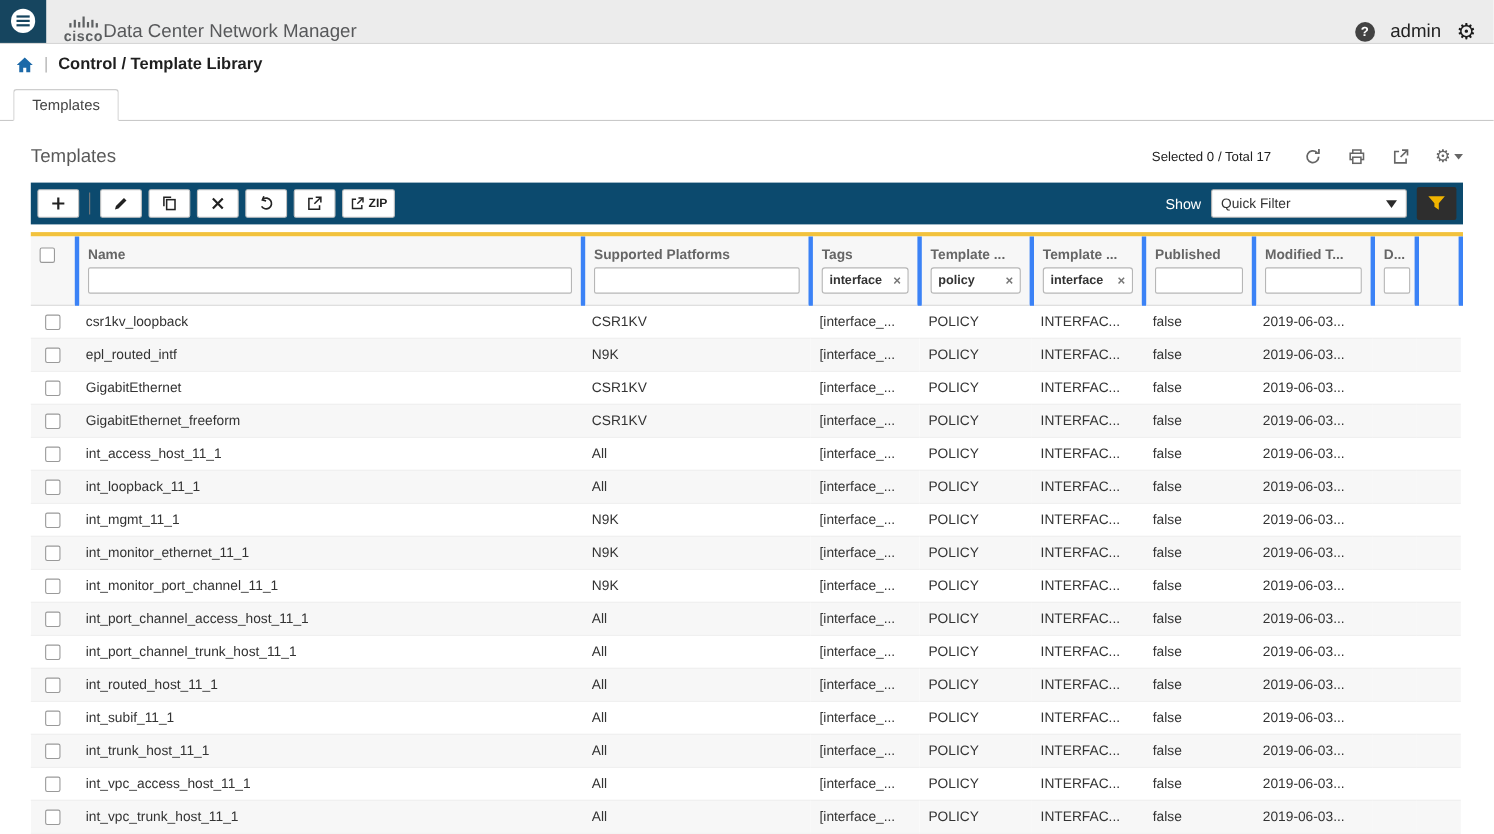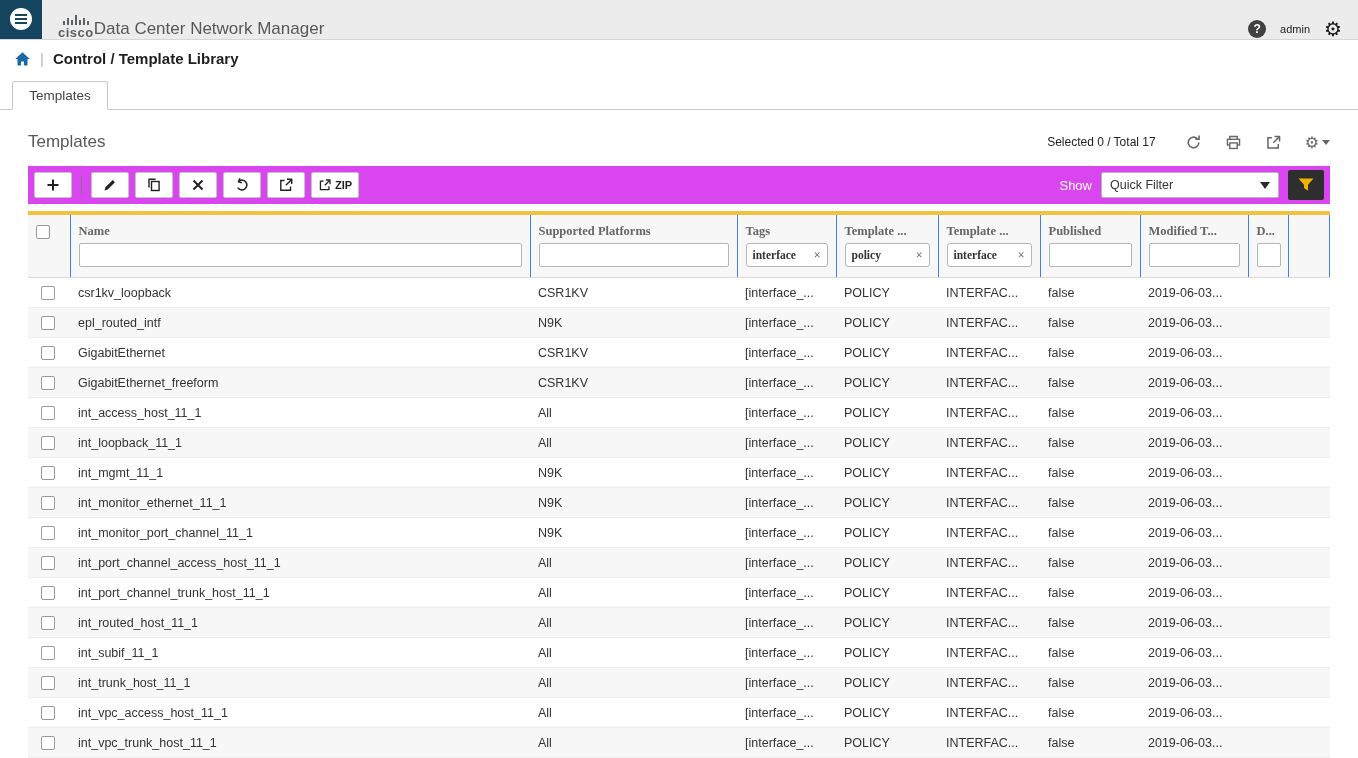--- a/index.html
+++ b/index.html
@@ -18,21 +18,21 @@
   .cisco { margin-left:16px; display:flex; flex-direction:column; align-items:center;
            color:#5e6163; line-height:1; }
   .cisco-bars { display:flex; gap:2px; align-items:flex-end; height:10px; }
   .cisco-bars i { width:2px; background:#5e6163; display:block; }
   .cisco-text { font-size:13px; font-weight:bold; letter-spacing:.5px; margin-top:1px; }
   .app-title { font-size:17px; color:#57585a; }
   .topbar-right { margin-left:auto; display:flex; align-items:center; gap:14px; padding-right:16px; }
   .help-circle { width:18px; height:18px; border-radius:50%; background:#424242; color:#fff;
                  font-size:12px; font-weight:bold; display:flex; align-items:center;
                  justify-content:center; cursor:pointer; }
-  .admin-label { font-size:11px; color:#222; }
+  .admin-label { font-size:17px; color:#222; }
   .gear-glyph { font-size:20px; color:#1a1a1a; cursor:pointer; line-height:1; }
 
   
   .crumb-row { height:37px; display:flex; align-items:center; padding-left:14px; background:#fff; }
   .crumb-sep { color:#b5b5b5; margin:0 9px; font-size:15px; }
   .crumb-text { font-size:15px; font-weight:bold; color:#1f1f1f; }
 
   
   .tabbar { border-bottom:1px solid #c9c9c9; padding-left:12px; display:flex; height:33px;
             align-items:flex-end; }
@@ -46,40 +46,40 @@
   .section-header { margin-top:16px; height:32px; display:flex; align-items:center; }
   .section-title { font-size:17px; color:#595959; font-weight:normal; }
   .section-right { margin-left:auto; display:flex; align-items:center; gap:23px; color:#666; }
   .sel-summary { font-size:12px; color:#222; margin-right:6px; }
   .hdr-icon { display:flex; align-items:center; cursor:pointer; color:#666; }
   .gear-caret { display:flex; align-items:center; gap:3px; }
   .caret-down { width:0; height:0; border-left:4px solid transparent;
                 border-right:4px solid transparent; border-top:5px solid #666; }
 
   
-  .toolbar { margin-top:8px; height:38px; background:#d946ef; display:flex; align-items:center;
+  .toolbar { margin-top:8px; height:38px; background:#0c4a6e; display:flex; align-items:center;
              padding:0 6px; gap:6px; }
   .tb-btn { min-width:38px; height:26px; background:#fff; border:1px solid #c3c3c3;
             border-radius:2px; display:flex; align-items:center; justify-content:center;
             gap:3px; cursor:pointer; color:#222; font-size:11px; font-weight:bold; padding:0 6px; }
   .tb-sep { width:1px; height:20px; background:#7d7d7d; margin:0 3px; }
   .toolbar-right { margin-left:auto; display:flex; align-items:center; gap:9px; }
   .show-label { color:#fff; font-size:13px; }
   .qf-select { width:178px; height:26px; background:#fff; border:1px solid #b5b5b5;
                border-radius:2px; display:flex; align-items:center; padding:0 8px;
                font-size:12.5px; color:#333; cursor:pointer; }
   .qf-caret { margin-left:auto; width:0; height:0; border-left:5px solid transparent;
               border-right:5px solid transparent; border-top:7px solid #2b2b2b; }
   .filter-btn { width:36px; height:30px; background:#2e2e2e; border-radius:2px;
                 display:flex; align-items:center; justify-content:center; cursor:pointer; }
 
   
   .grid { margin-top:7px; border-top:4px solid #f2c23d; }
   table { width:100%; border-collapse:collapse; table-layout:fixed; }
-  thead th { background:#f7f7f7; text-align:left; border-right:1px solid #3b82f6;font-family:Liberation Serif, serif; }
+  thead th { background:#f7f7f7; text-align:left; border-right:4px solid #3b82f6; }
   thead tr.labels th { font-size:12.5px; color:#666; font-weight:bold; padding:9px 8px 1px; }
   thead tr.filters th { padding:3px 8px 10px; border-bottom:1px solid #d8d8d8; }
   .flt { width:100%; height:24px; border:1px solid #b6b6b6; border-radius:2px;
          font-family:inherit; font-size:12px; padding:0 6px; background:#fff; }
   .flt.narrow { width:24px; }
   .chip { width:100%; height:24px; border:1px solid #b6b6b6; border-radius:3px; background:#fff;
           display:inline-flex; align-items:center; justify-content:space-between;
           padding:4px 6px; font-size:11.5px; color:#333; cursor:default; }
   .chip-x { color:#777; font-size:12px; cursor:pointer; margin-left:4px; }
   tbody td { height:30px; font-size:12.5px; color:#333; padding:0 8px;

